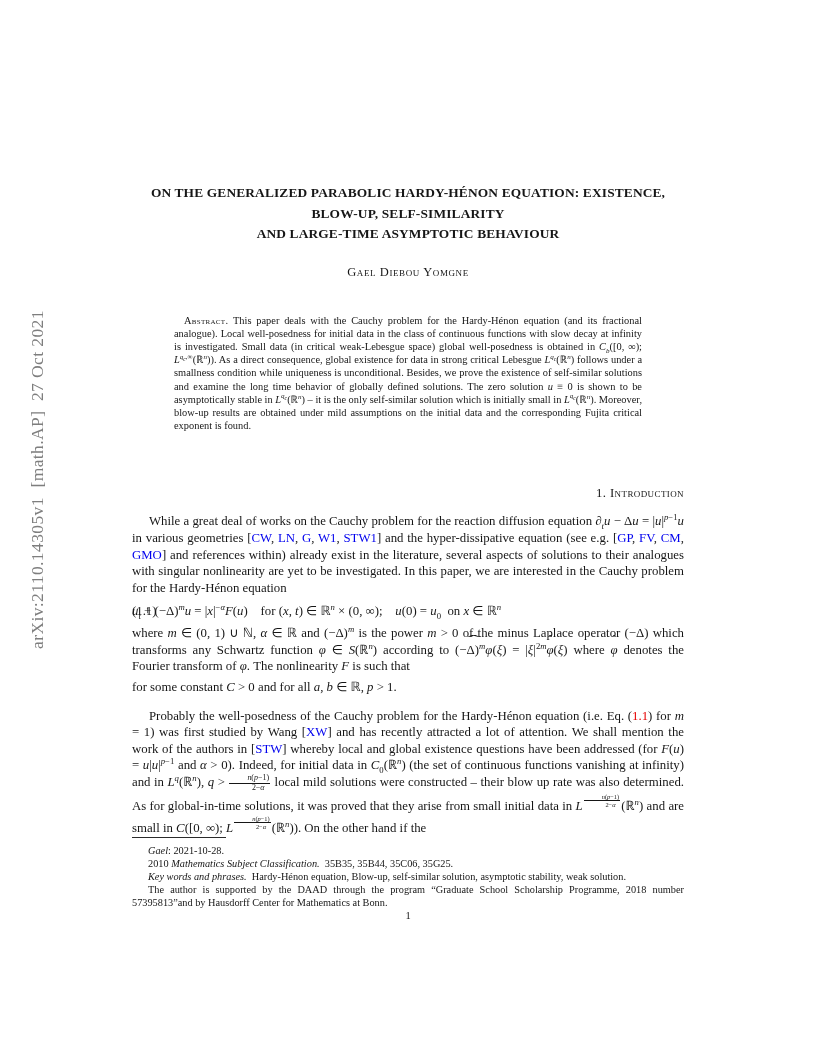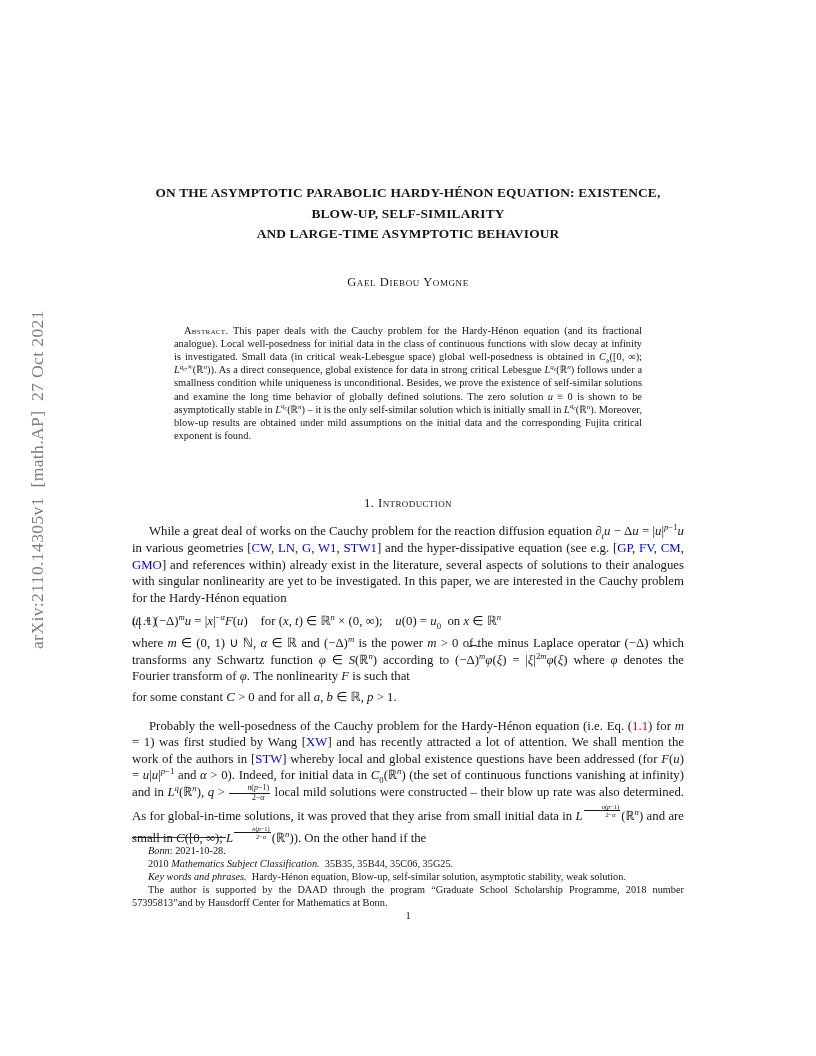--- a/index.html
+++ b/index.html
@@ -23,33 +23,33 @@
   }
 
   .col { position:absolute; left:132px; top:0; width:552px; }
 
   .title {
     margin-top:183px; text-align:center;
     font-weight:bold; font-size:13.4px; line-height:20.5px;
     letter-spacing:0.15px;
   }
   .author {
-    margin-top:30px; text-align:center;
+    margin-top:20px; text-align:center;
     font-variant:small-caps; font-size:12.5px; letter-spacing:0.6px;
   }
 
   .abstract {
     width:468px; margin:34px auto 0;
     font-size:10.4px; line-height:13.2px;
     text-align:justify; text-indent:10px;
   }
   .abs-label { font-variant:small-caps; letter-spacing:0.3px; }
 
   .section-heading {
-    margin-top:54px; text-align:center;
+    margin-top:54px; text-align:right;
     font-variant:small-caps; font-size:12.8px; letter-spacing:0.4px;
   }
 
   p.body {
     margin:12px 0 0; font-size:12.8px; line-height:16.6px;
     text-align:justify;
   }
   p.body.indent { text-indent:17px; }
   p.body.tight { margin-top:4px; }
 
@@ -102,21 +102,21 @@
 </head>
 <body>
 
 <div class="page">
 
   <div class="arxiv-strip">arXiv:2110.14305v1  [math.AP]  27 Oct 2021</div>
 
   <div class="col">
 
     <div class="title">
-      <div>ON THE ASYMPTOTIC PARABOLIC HARDY-HÉNON EQUATION: EXISTENCE,</div>
+      <div>ON THE GENERALIZED PARABOLIC HARDY-HÉNON EQUATION: EXISTENCE,</div>
       <div>BLOW-UP, SELF-SIMILARITY</div>
       <div>AND LARGE-TIME ASYMPTOTIC BEHAVIOUR</div>
     </div>
 
     <div class="author">Gael Diebou Yomgne</div>
 
     <div class="abstract">
       <span class="abs-label">Abstract.</span>
       <span>This paper deals with the Cauchy problem for the Hardy-Hénon equation (and its fractional analogue). Local well-posedness for initial data in the class of continuous functions with slow decay at infinity is investigated. Small data (in critical weak-Lebesgue space) global well-posedness is obtained in <i>C<sub>b</sub></i>([0, ∞); <i>L</i><sup><i>q<sub>c</sub></i>,∞</sup>(ℝ<sup><i>n</i></sup>)). As a direct consequence, global existence for data in strong critical Lebesgue <i>L</i><sup><i>q<sub>c</sub></i></sup>(ℝ<sup><i>n</i></sup>) follows under a smallness condition while uniqueness is unconditional. Besides, we prove the existence of self-similar solutions and examine the long time behavior of globally defined solutions. The zero solution <i>u</i> ≡ 0 is shown to be asymptotically stable in <i>L</i><sup><i>q<sub>c</sub></i></sup>(ℝ<sup><i>n</i></sup>) – it is the only self-similar solution which is initially small in <i>L</i><sup><i>q<sub>c</sub></i></sup>(ℝ<sup><i>n</i></sup>). Moreover, blow-up results are obtained under mild assumptions on the initial data and the corresponding Fujita critical exponent is found.</span>
     </div>
@@ -134,21 +134,21 @@
 
 
     <p class="body tight">for some constant <i>C</i> &gt; 0 and for all <i>a</i>, <i>b</i> ∈ ℝ, <i>p</i> &gt; 1.</p>
 
     <p class="body indent">Probably the well-posedness of the Cauchy problem for the Hardy-Hénon equation (i.e. Eq. (<a class="ref">1.1</a>) for <i>m</i> = 1) was first studied by Wang [<a class="cite">XW</a>] and has recently attracted a lot of attention. We shall mention the work of the authors in [<a class="cite">STW</a>] whereby local and global existence questions have been addressed (for <i>F</i>(<i>u</i>) = <i>u</i>|<i>u</i>|<sup><i>p</i>−1</sup> and <i>α</i> &gt; 0). Indeed, for initial data in <i>C</i><sub>0</sub>(ℝ<sup><i>n</i></sup>) (the set of continuous functions vanishing at infinity) and in <i>L</i><sup><i>q</i></sup>(ℝ<sup><i>n</i></sup>), <i>q</i> &gt; <span class="frac"><span class="fnum"><i>n</i>(<i>p</i>−1)</span><span class="fden">2−<i>α</i></span></span> local mild solutions were constructed – their blow up rate was also determined. As for global-in-time solutions, it was proved that they arise from small initial data in <i>L</i><span class="supfrac"><span class="fnum"><i>n</i>(<i>p</i>−1)</span><span class="fden">2−<i>α</i></span></span>(ℝ<sup><i>n</i></sup>) and are small in <i>C</i>([0, ∞); <i>L</i><span class="supfrac"><span class="fnum"><i>n</i>(<i>p</i>−1)</span><span class="fden">2−<i>α</i></span></span>(ℝ<sup><i>n</i></sup>)). On the other hand if the</p>
 
   </div>
 
   <div class="footnotes">
     <div class="fn-rule"></div>
-    <div class="fn"><i>Bonn</i>: 2021-10-28.</div>
+    <div class="fn"><i>Gael</i>: 2021-10-28.</div>
     <div class="fn">2010 <i>Mathematics Subject Classification.</i>&nbsp; 35B35, 35B44, 35C06, 35G25.</div>
     <div class="fn"><i>Key words and phrases.</i>&nbsp; Hardy-Hénon equation, Blow-up, self-similar solution, asymptotic stability, weak solution.</div>
     <div class="fn">The author is supported by the DAAD through the program “Graduate School Scholarship Programme, 2018 number 57395813”and by Hausdorff Center for Mathematics at Bonn.</div>
   </div>
 
   <div class="page-number">1</div>
 
 </div>
 
 </body></html>

